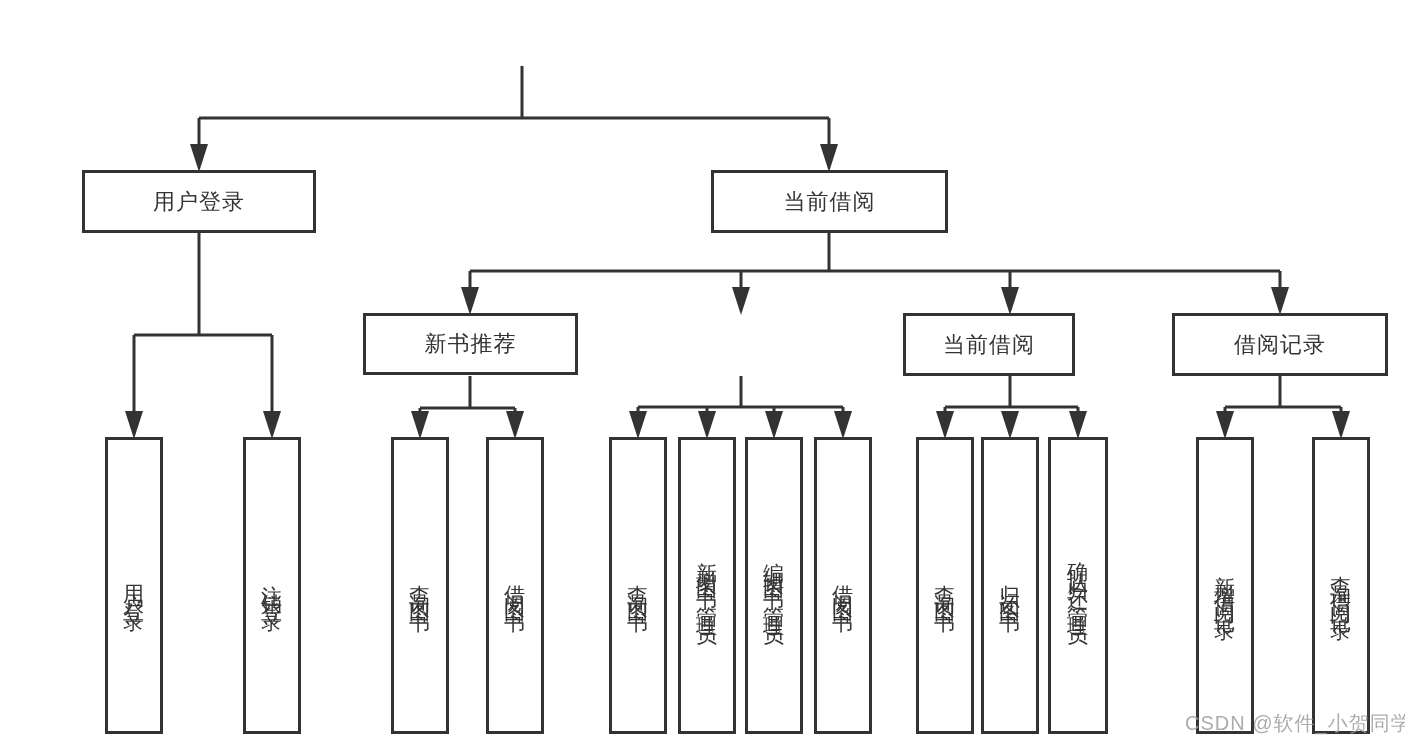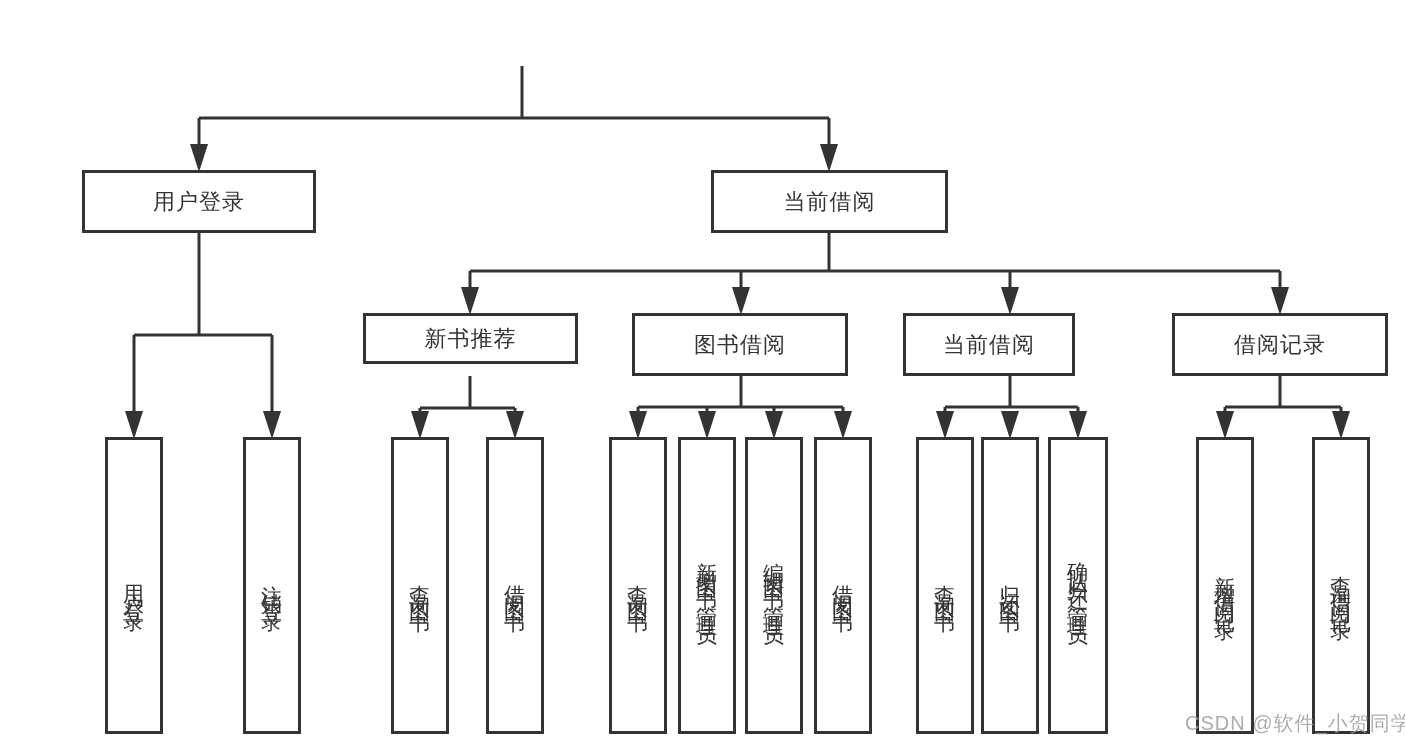--- a/index.html
+++ b/index.html
@@ -63,22 +63,21 @@
 </style>
 </head>
 <body>
 
 <div class="canvas">
 
 
   <div class="node h-node" style="left:82px; top:170px; width:234px; height:63px;">用户登录</div>
   <div class="node h-node" style="left:711px; top:170px; width:237px; height:63px;">当前借阅</div>
 
-  <div class="node h-node" style="left:363px; top:313px; width:215px; height:51px;">新书推荐</div>
-  <div class="node h-node" style="left:632px; top:313px; width:216px; height:63px;">图书借阅</div>
+  <div class="node h-node" style="left:363px; top:313px; width:215px; height:62px;">新书推荐</div>
   <div class="node h-node" style="left:903px; top:313px; width:172px; height:63px;">当前借阅</div>
   <div class="node h-node" style="left:1172px; top:313px; width:216px; height:63px;">借阅记录</div>
 
   <div class="node v-node" style="left:105px; top:437px; width:58px; height:297px;">用户登录</div>
   <div class="node v-node" style="left:243px; top:437px; width:58px; height:297px;">注销登录</div>
 
   <div class="node v-node" style="left:391px; top:437px; width:58px; height:297px;">查询图书</div>
   <div class="node v-node" style="left:486px; top:437px; width:58px; height:297px;">借阅图书</div>
 
   <div class="node v-node" style="left:609px; top:437px; width:58px; height:297px;">查询图书</div>

